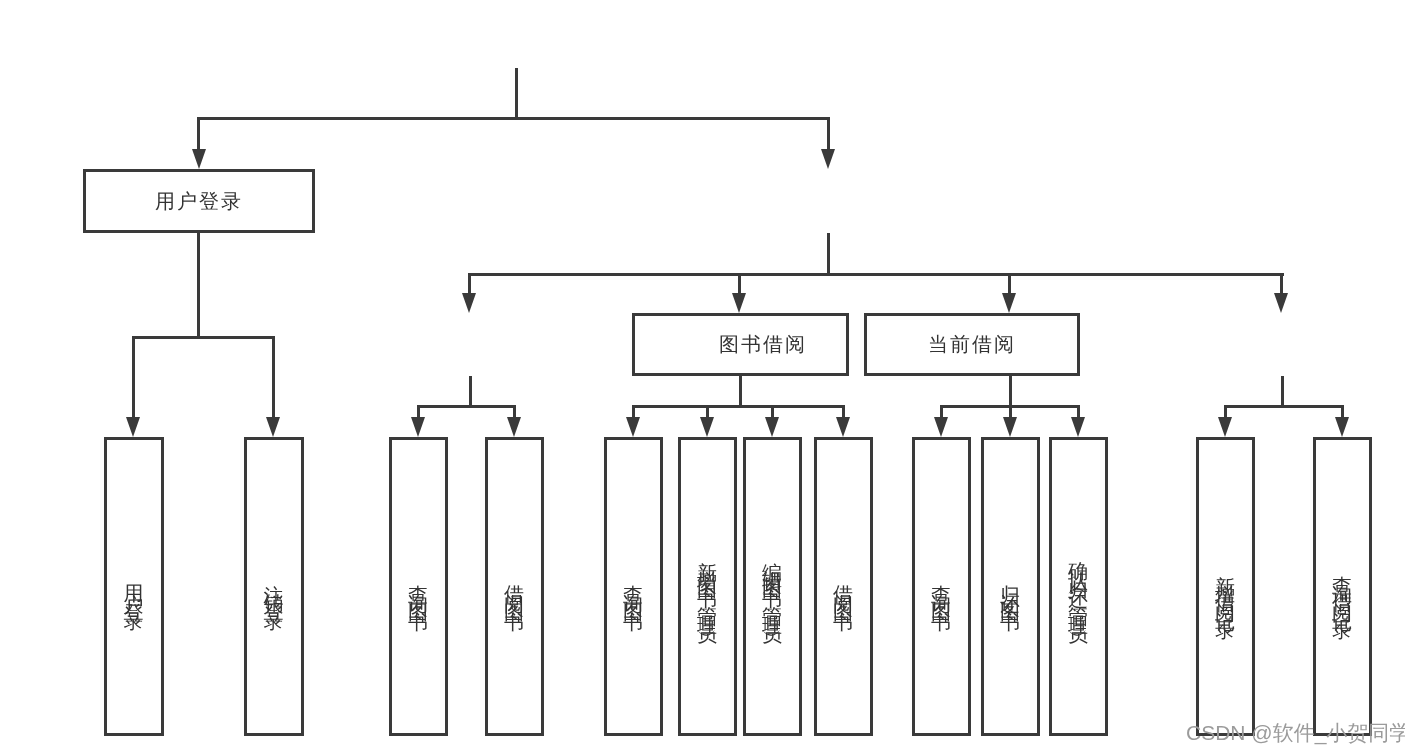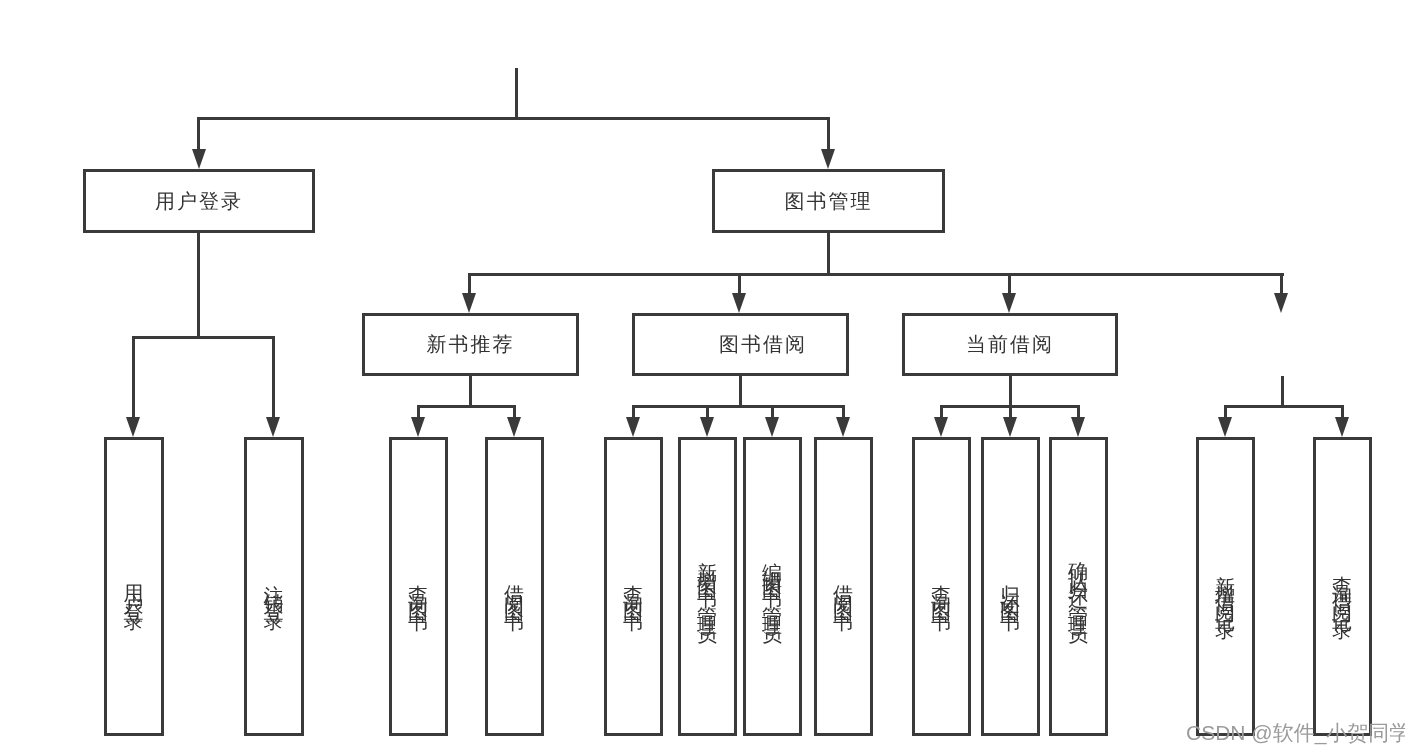--- a/index.html
+++ b/index.html
@@ -68,49 +68,43 @@
   <div class="vl" style="left:515px;top:68px;height:49px;"></div>
   <div class="hl" style="left:197px;top:117px;width:633px;"></div>
   <div class="vl" style="left:197px;top:117px;height:32px;"></div>
   <div class="arr" style="left:192px;top:149px;"></div>
   <div class="vl" style="left:827px;top:117px;height:32px;"></div>
   <div class="arr" style="left:821px;top:149px;"></div>
 
   <div class="box" style="left:83px;top:169px;width:232px;height:64px;">
     <span>用户登录</span>
   </div>
-  <div class="box" style="left:712px;top:169px;width:233px;height:64px;">
-    <span>图书管理</span>
-  </div>
 
   <div class="vl" style="left:197px;top:233px;height:103px;"></div>
   <div class="hl" style="left:132px;top:336px;width:143px;"></div>
   <div class="vl" style="left:132px;top:336px;height:81px;"></div>
   <div class="arr" style="left:126px;top:417px;"></div>
   <div class="vl" style="left:272px;top:336px;height:81px;"></div>
   <div class="arr" style="left:266px;top:417px;"></div>
 
   <div class="vl" style="left:827px;top:233px;height:40px;"></div>
   <div class="hl" style="left:468px;top:273px;width:816px;"></div>
   <div class="vl" style="left:468px;top:273px;height:20px;"></div>
   <div class="arr" style="left:462px;top:293px;"></div>
   <div class="vl" style="left:738px;top:273px;height:20px;"></div>
   <div class="arr" style="left:732px;top:293px;"></div>
   <div class="vl" style="left:1008px;top:273px;height:20px;"></div>
   <div class="arr" style="left:1002px;top:293px;"></div>
   <div class="vl" style="left:1280px;top:273px;height:20px;"></div>
   <div class="arr" style="left:1274px;top:293px;"></div>
 
-  <div class="box" style="left:362px;top:313px;width:217px;height:63px;">
-    <span>新书推荐</span>
-  </div>
   <div class="box" style="left:632px;top:313px;width:217px;height:63px;padding-left:45px;">
     <span>图书借阅</span>
   </div>
-  <div class="box" style="left:902px;top:313px;width:216px;height:63px;">
+  <div class="box" style="left:864px;top:313px;width:216px;height:63px;">
     <span>当前借阅</span>
   </div>
 
   <div class="vl" style="left:469px;top:376px;height:29px;"></div>
   <div class="hl" style="left:417px;top:405px;width:99px;"></div>
   <div class="vl" style="left:417px;top:405px;height:12px;"></div>
   <div class="arr" style="left:411px;top:417px;"></div>
   <div class="vl" style="left:513px;top:405px;height:12px;"></div>
   <div class="arr" style="left:507px;top:417px;"></div>
 

